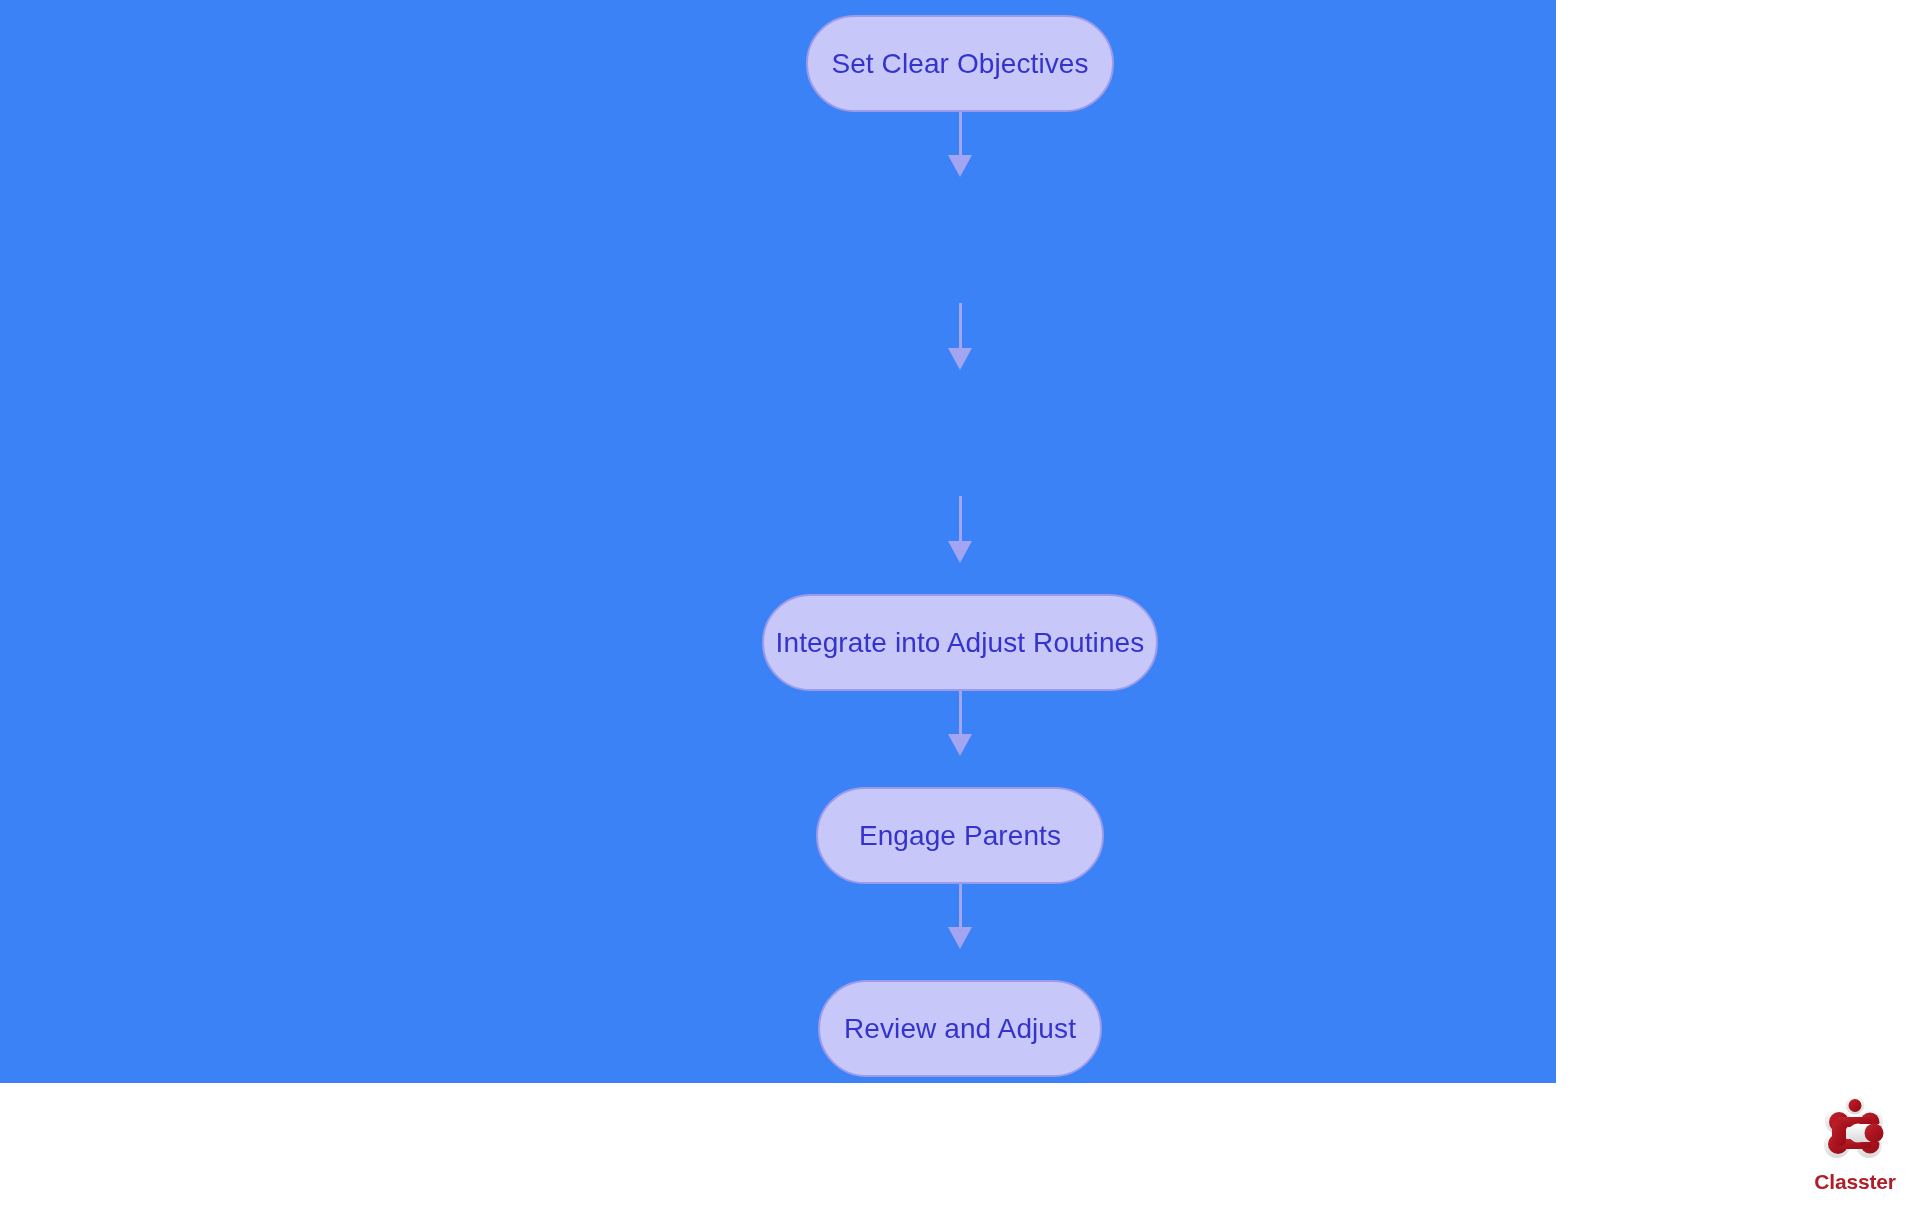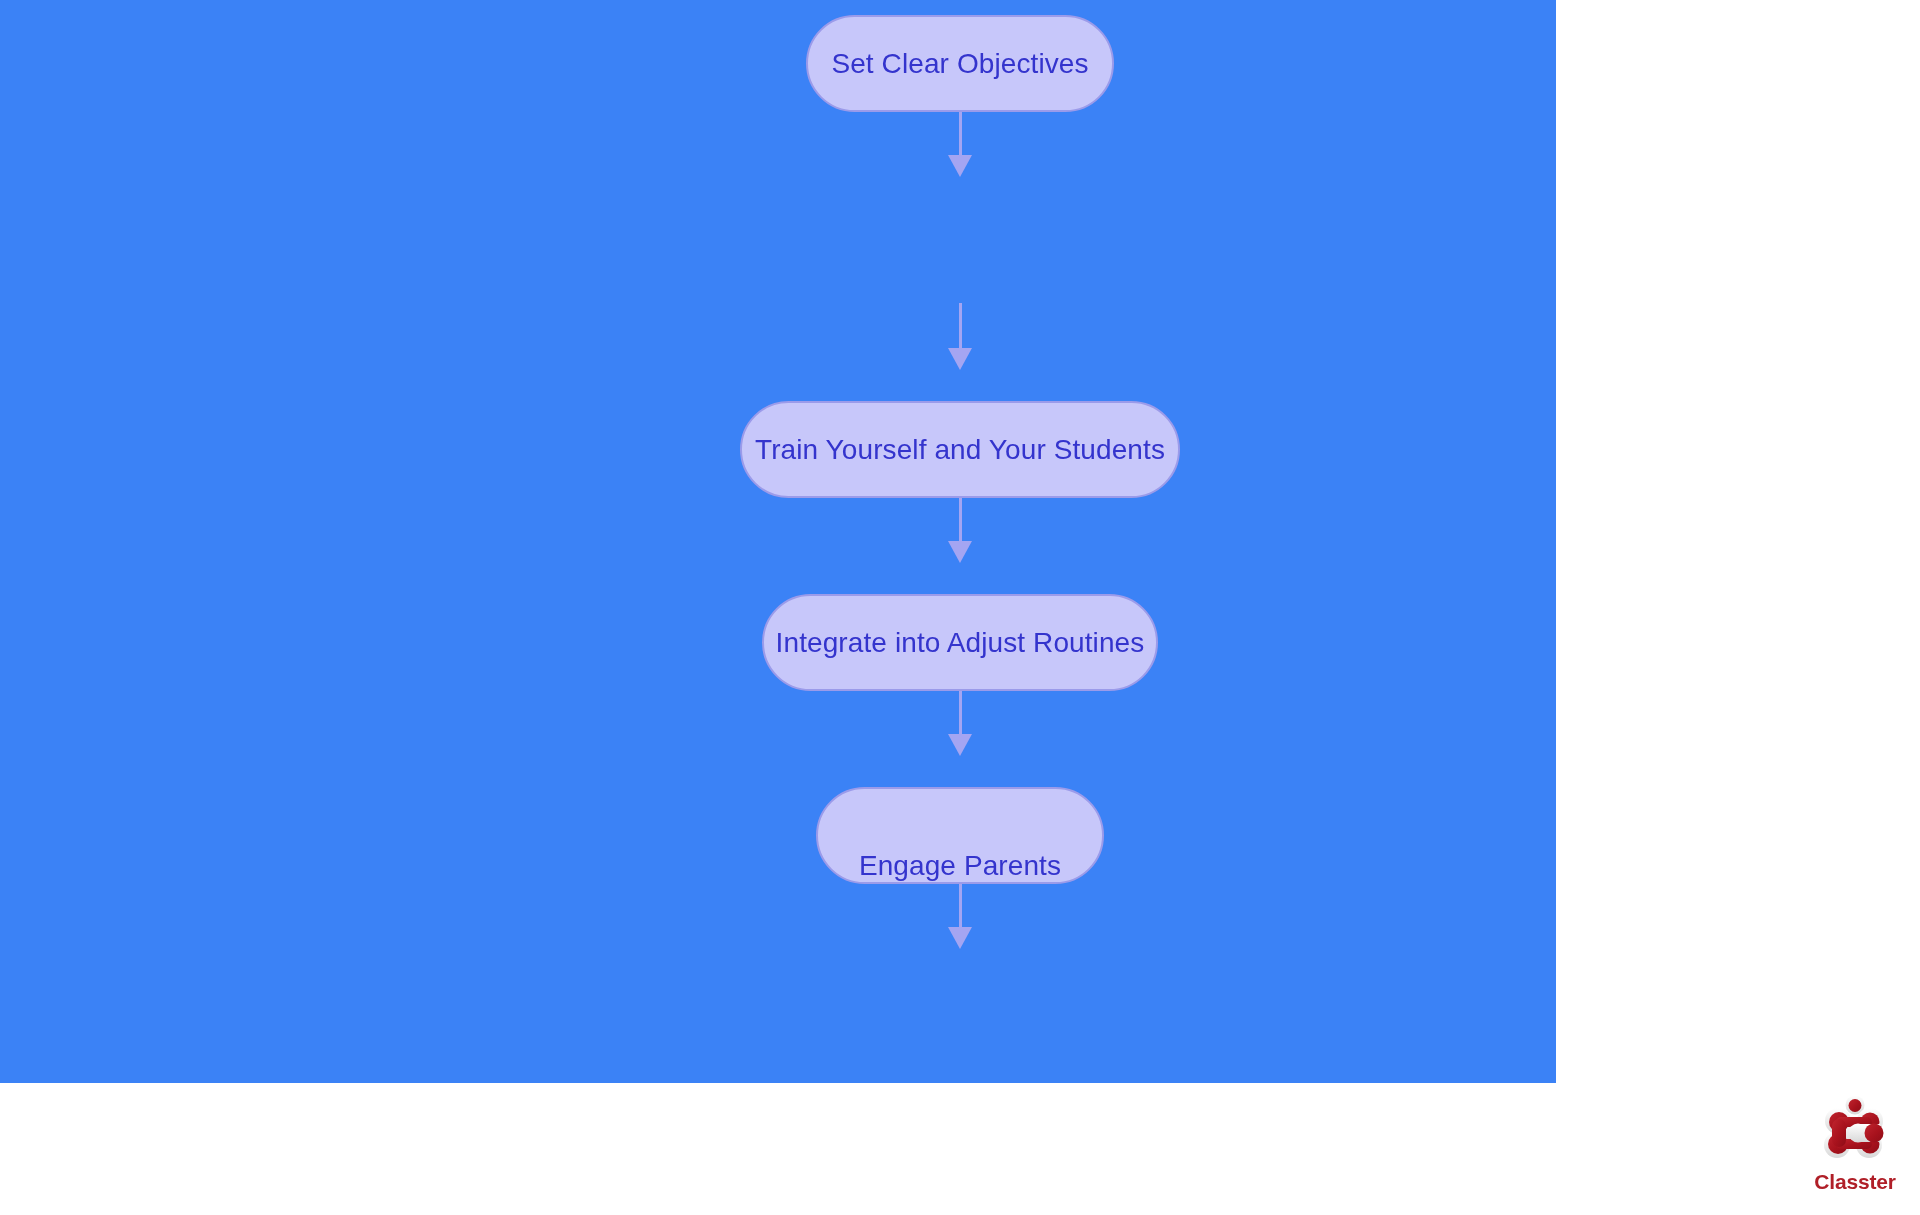--- a/index.html
+++ b/index.html
@@ -112,32 +112,32 @@
   <div class="arrowhead" style="left:948px; top:734px;"></div>
 
   <div class="connector" style="top:882px; height:48px;"></div>
   <div class="arrowhead" style="left:948px; top:927px;"></div>
 
   <div class="flow-node" style="left:806px; top:15px; width:308px;">
     <span>Set Clear Objectives</span>
   </div>
 
 
-  <div class="flow-node" style="left:740px; top:401px; width:440px;">
-    <span>Train Yourself and Your Students</span>
-  </div>
 
   <div class="flow-node" style="left:762px; top:594px; width:396px;">
     <span>Integrate into Adjust Routines</span>
   </div>
 
-  <div class="flow-node" style="left:816px; top:787px; width:288px;align-items:flex-end;">
+  <div class="flow-node" style="left:816px; top:787px; width:288px;">
     <span>Engage Parents</span>
   </div>
 
+  <div class="flow-node" style="left:818px; top:980px; width:284px;">
+    <span>Review and Adjust</span>
+  </div>
 
 </div>
 
 <div id="footer-band"></div>
 
 <div id="brand">
   <div id="brand-mark">
     <svg viewBox="0 0 62 70" width="62" height="70" aria-hidden="true">
       <defs>
         <linearGradient id="gradRed" x1="0" y1="0" x2="1" y2="1">

